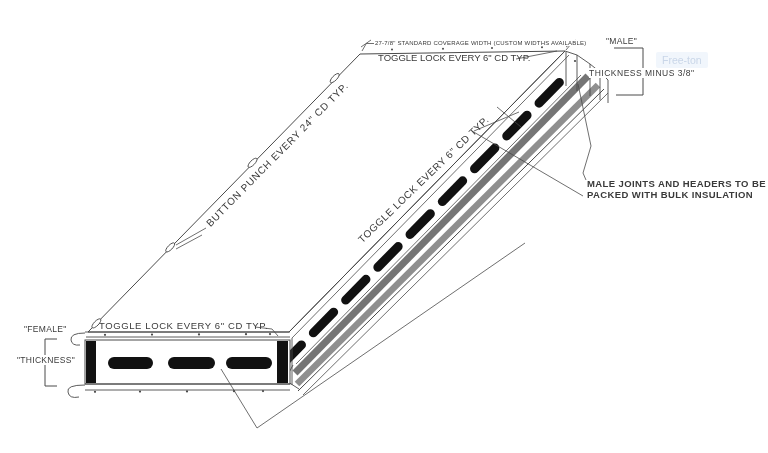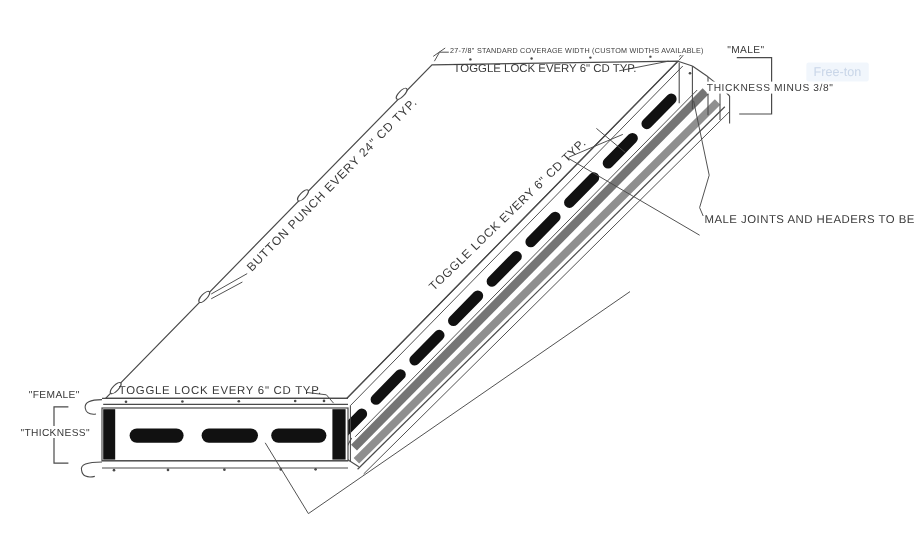--- a/index.html
+++ b/index.html
@@ -17,22 +17,22 @@
   #button-punch-label{left:204px;top:221px;font-size:10px;letter-spacing:0.8px;transform:rotate(-45.5deg);}
   #toggle-mid-label{left:356px;top:237px;font-size:10px;letter-spacing:0.6px;transform:rotate(-44deg);}
   #toggle-top-label{left:378px;top:52px;}
   #dim-label{left:374px;top:40px;}
   #male-label{left:606px;top:36px;}
   #thickness-minus-label{left:589px;top:68px;font-size:8.5px;letter-spacing:0.5px;background:#fff;}
   #female-label{left:24px;top:324px;}
   #thickness-label{left:17px;top:355px;background:#fff;}
   #toggle-front-label{left:99px;top:320px;letter-spacing:0.6px;}
   #male-joints-note{left:587px;top:178px;font-size:9.5px;letter-spacing:0.4px;line-height:11.3px;}
-  #male-joints-note span{display:block;}
-  #watermark{left:672px;top:52px;font-size:10.5px;color:#c9d6e8;background:rgba(225,235,248,0.45);
+  #male-joints-note span{display:block;font-weight:bold;}
+  #watermark{left:656px;top:52px;font-size:10.5px;color:#c9d6e8;background:rgba(225,235,248,0.45);
     padding:2px 6px;border-radius:2px;}
 </style>
 </head>
 <body>
 
 <div id="stage">
 
   <svg id="linework" width="768" height="453" viewBox="0 0 768 453" fill="none" stroke="#4a4a4a" stroke-width="1">
 
     <g>
@@ -169,20 +169,21 @@
   <div class="lbl rot" id="toggle-mid-label">TOGGLE LOCK EVERY 6" CD TYP.</div>
 
   <div class="lbl rot" id="button-punch-label">BUTTON PUNCH EVERY 24" CD TYP.</div>
 
   <div class="lbl t85" id="male-label">"MALE"</div>
 
   <div class="lbl" id="thickness-minus-label">THICKNESS MINUS 3/8"</div>
 
   <div class="lbl" id="male-joints-note">
     <span>MALE JOINTS AND HEADERS TO BE</span>
+    <span>PACKED WITH BULK INSULATION</span>
   </div>
 
   <div class="lbl t85" id="female-label">"FEMALE"</div>
 
   <div class="lbl t85" id="thickness-label">"THICKNESS"</div>
 
   <div class="lbl t95" id="toggle-front-label">TOGGLE LOCK EVERY 6" CD TYP.</div>
 
   <div class="lbl" id="watermark">Free-ton</div>
 </div>

